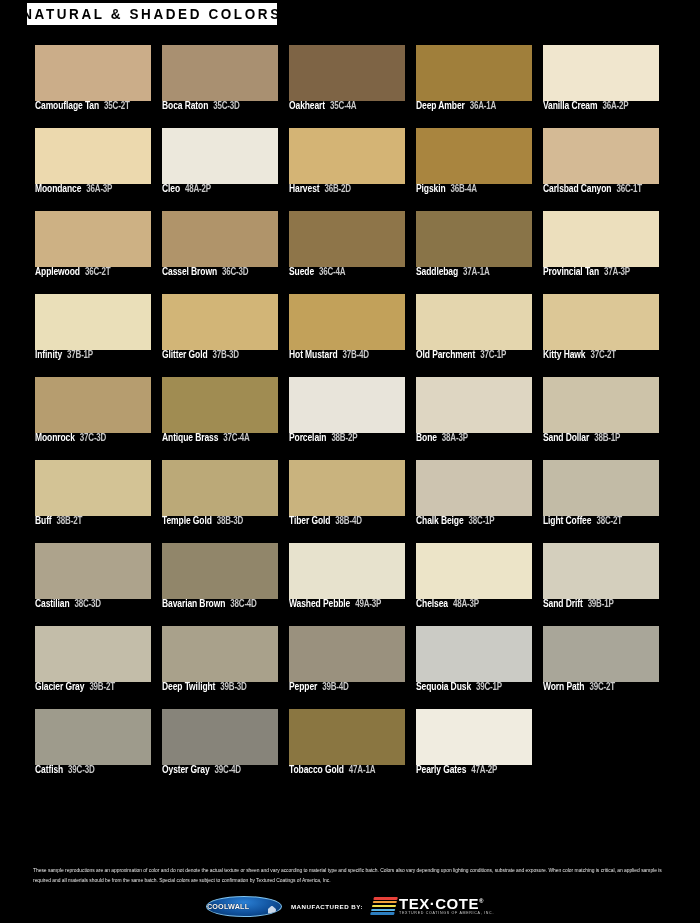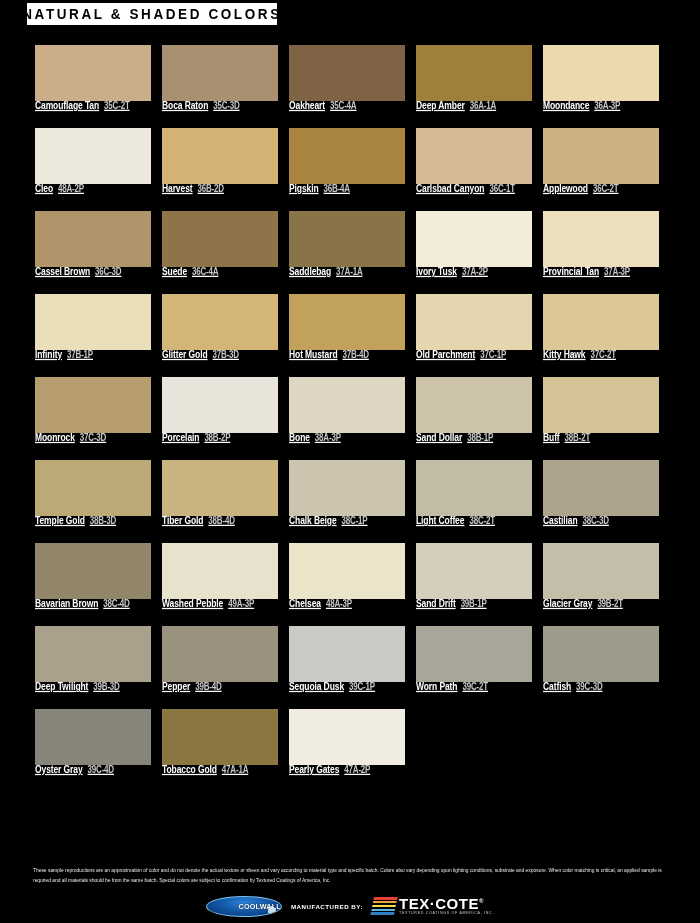--- a/index.html
+++ b/index.html
@@ -69,21 +69,20 @@
   .swatch-caption {
     position: absolute;
     left: 0;
     top: 57px;
     width: 125px;
     white-space: nowrap;
     line-height: 1;
     display: flex;
     align-items: baseline;
     gap: 5px;
-    text-decoration: underline;
   }
   .swatch-name {
     font-family: "Liberation Sans", sans-serif;
     font-weight: bold;
     font-size: 8.5px;
     color: #ffffff;
     letter-spacing: -0.1px;
     transform: scaleY(1.25);
     transform-origin: left bottom;
   }
@@ -123,21 +122,21 @@
     gap: 9px;
   }
   #coolwall-logo {
     width: 74px;
     height: 19px;
     border-radius: 50%;
     background: radial-gradient(ellipse at 50% 28%, #2a7fd4 0%, #10519c 55%, #052f63 100%);
     border: 1px solid #7fc4f2;
     display: flex;
     align-items: center;
-    justify-content: flex-end;
+    justify-content: flex-start;
     position: relative;
     overflow: hidden;
   }
   #coolwall-text {
     font-family: "Liberation Sans", sans-serif;
     font-weight: bold;
     font-size: 7.2px;
     color: #ffffff;
     letter-spacing: 0.2px;
     text-shadow: 0 0 1px #000;
@@ -238,20 +237,27 @@
         </div>
       </div>
       <div class="swatch-cell">
         <div class="swatch-chip" style="background: rgb(160, 127, 59);"></div>
         <div class="swatch-caption">
           <span class="swatch-name">Deep Amber</span>
           <span class="swatch-code">36A-1A</span>
         </div>
       </div>
       <div class="swatch-cell">
+        <div class="swatch-chip" style="background: rgb(240, 230, 206);"></div>
+        <div class="swatch-caption">
+          <span class="swatch-name">Vanilla Cream</span>
+          <span class="swatch-code">36A-2P</span>
+        </div>
+      </div>
+      <div class="swatch-cell">
         <div class="swatch-chip" style="background: rgb(236, 217, 174);"></div>
         <div class="swatch-caption">
           <span class="swatch-name">Moondance</span>
           <span class="swatch-code">36A-3P</span>
         </div>
       </div>
       <div class="swatch-cell">
         <div class="swatch-chip" style="background: rgb(236, 232, 220);"></div>
         <div class="swatch-caption">
           <span class="swatch-name">Cleo</span>
@@ -301,27 +307,20 @@
         </div>
       </div>
       <div class="swatch-cell">
         <div class="swatch-chip" style="background: rgb(137, 116, 72);"></div>
         <div class="swatch-caption">
           <span class="swatch-name">Saddlebag</span>
           <span class="swatch-code">37A-1A</span>
         </div>
       </div>
       <div class="swatch-cell">
-        <div class="swatch-chip" style="background: rgb(242, 236, 217);"></div>
-        <div class="swatch-caption">
-          <span class="swatch-name">Ivory Tusk</span>
-          <span class="swatch-code">37A-2P</span>
-        </div>
-      </div>
-      <div class="swatch-cell">
         <div class="swatch-chip" style="background: rgb(236, 223, 189);"></div>
         <div class="swatch-caption">
           <span class="swatch-name">Provincial Tan</span>
           <span class="swatch-code">37A-3P</span>
         </div>
       </div>
       <div class="swatch-cell">
         <div class="swatch-chip" style="background: rgb(234, 223, 185);"></div>
         <div class="swatch-caption">
           <span class="swatch-name">Infinity</span>
@@ -354,20 +353,27 @@
         <div class="swatch-caption">
           <span class="swatch-name">Kitty Hawk</span>
           <span class="swatch-code">37C-2T</span>
         </div>
       </div>
       <div class="swatch-cell">
         <div class="swatch-chip" style="background: rgb(182, 157, 111);"></div>
         <div class="swatch-caption">
           <span class="swatch-name">Moonrock</span>
           <span class="swatch-code">37C-3D</span>
+        </div>
+      </div>
+      <div class="swatch-cell">
+        <div class="swatch-chip" style="background: rgb(160, 140, 82);"></div>
+        <div class="swatch-caption">
+          <span class="swatch-name">Antique Brass</span>
+          <span class="swatch-code">37C-4A</span>
         </div>
       </div>
       <div class="swatch-cell">
         <div class="swatch-chip" style="background: rgb(232, 228, 218);"></div>
         <div class="swatch-caption">
           <span class="swatch-name">Porcelain</span>
           <span class="swatch-code">38B-2P</span>
         </div>
       </div>
       <div class="swatch-cell">

